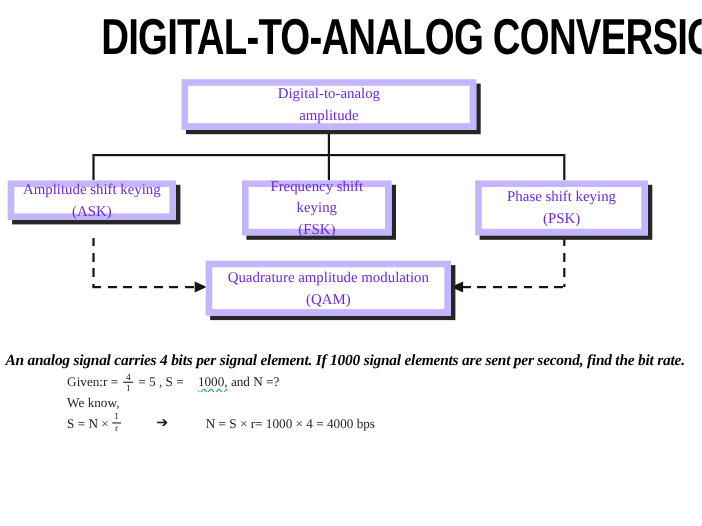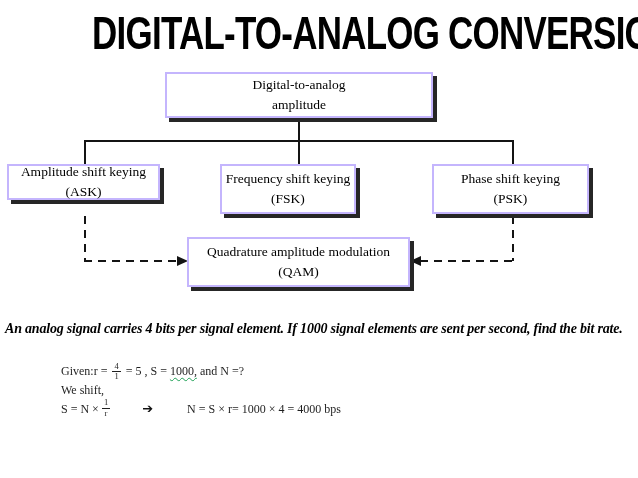--- a/index.html
+++ b/index.html
@@ -12,23 +12,23 @@
   .title {
     position:absolute; top:6px; left:0; width:100%;
     text-align:center; white-space:nowrap; color:#000;
     font-family:"Liberation Sans", sans-serif; font-weight:700; font-size:46px;
   }
   .title > span { display:inline-block; transform:scaleX(0.76); transform-origin:center; letter-spacing:-1px; }
 
   
   .node {
     position:absolute; box-sizing:border-box; background:#fff;
-    border:2px solid #c4b5fd; box-shadow:4px 4px 0 #262626;
+    border:6px solid #c4b5fd; box-shadow:4px 4px 0 #262626;
     display:flex; flex-direction:column; justify-content:center; align-items:center;
-    text-align:center; font-size:13.5px; line-height:1.45; color:#000000;
+    text-align:center; font-size:13.5px; line-height:1.45; color:#6d28d9;
   }
   .node-root { left:165px; top:72px;  width:268px; height:46px; }
   .node-ask  { left:7px;   top:164px; width:153px; height:36px; }
   .node-fsk  { left:220px; top:164px; width:136px; height:50px; }
   .node-psk  { left:432px; top:164px; width:157px; height:50px; }
   .node-qam  { left:187px; top:237px; width:223px; height:50px; }
 
   
   .line { position:absolute; background:#141414; }
   .v-root { left:298px; top:116px; width:2px; height:26px; }
@@ -52,29 +52,29 @@
   .arr-left  { left:410px; top:256px; border-right:11px solid #141414; }
 
   
   .problem {
     position:absolute; left:5px; top:321px; width:632px;
     font-style:italic; font-weight:700; font-size:14px; letter-spacing:-0.2px;
     color:#000; white-space:nowrap;
   }
 
   
-  .solution { position:absolute; left:61px; top:362px; font-size:12px; color:#1f1f1f; }
+  .solution { position:absolute; left:61px; top:338px; font-size:12px; color:#1f1f1f; }
   .sol-line { line-height:1.4; }
   .frac { display:inline-block; vertical-align:middle; text-align:center;
           font-size:8.5px; line-height:1.1; margin:0 2px; }
   .frac .num { display:block; border-bottom:1px solid #1f1f1f; padding:0 2px; }
   .frac .den { display:block; }
   .squiggle {
     text-decoration-line:underline; text-decoration-style:wavy;
-    text-decoration-color:#1fa055; text-decoration-thickness:1px; text-underline-offset:2px;
+    text-decoration-color:#1fa055; text-decoration-thickness:1px; text-underline-offset:2px;margin-left:10px;
   }
   .formula-row { display:flex; align-items:flex-end; }
   .arrow-glyph { font-family:"DejaVu Sans", sans-serif; font-weight:700; font-size:13px;
                  margin-left:30px; color:#111; }
   .rhs { margin-left:34px; }
   .lhs-frac { margin-left:3px; }
 </style>
 </head>
 <body>
 
@@ -121,21 +121,21 @@
   <div class="problem">An analog signal carries 4 bits per signal element. If 1000 signal elements are sent per second, find the bit rate.</div>
 
   <div class="solution">
     <div class="sol-line">
       <span>Given:r =</span>
       <span class="frac"><span class="num">4</span><span class="den">1</span></span>
       <span>= 5 , S =</span>
       <span class="squiggle">1000,</span>
       <span>and N =?</span>
     </div>
-    <div class="sol-line">We shift,</div>
+    <div class="sol-line">We know,</div>
     <div class="sol-line formula-row">
       <span>S = N ×</span>
       <span class="frac lhs-frac">
           <span class="num">1</span>
           <span class="den">r</span>
         </span>
       <span class="arrow-glyph">➔</span>
       <span class="rhs">N = S × r= 1000 × 4 = 4000 bps</span>
     </div>
   </div>

